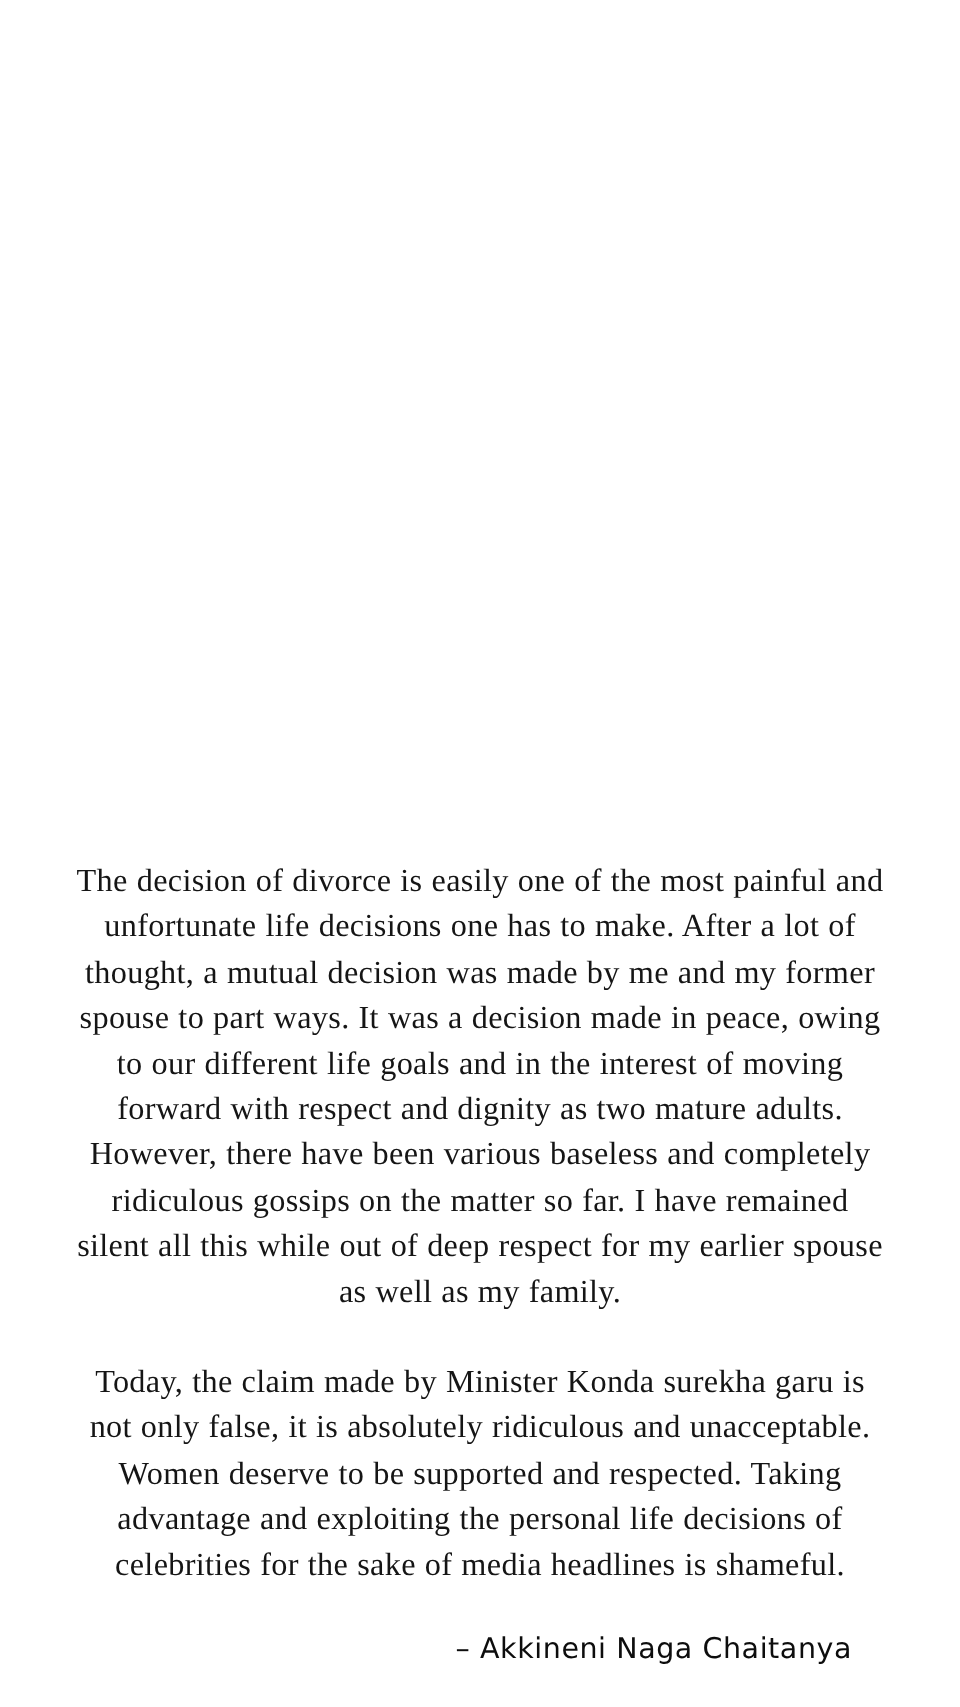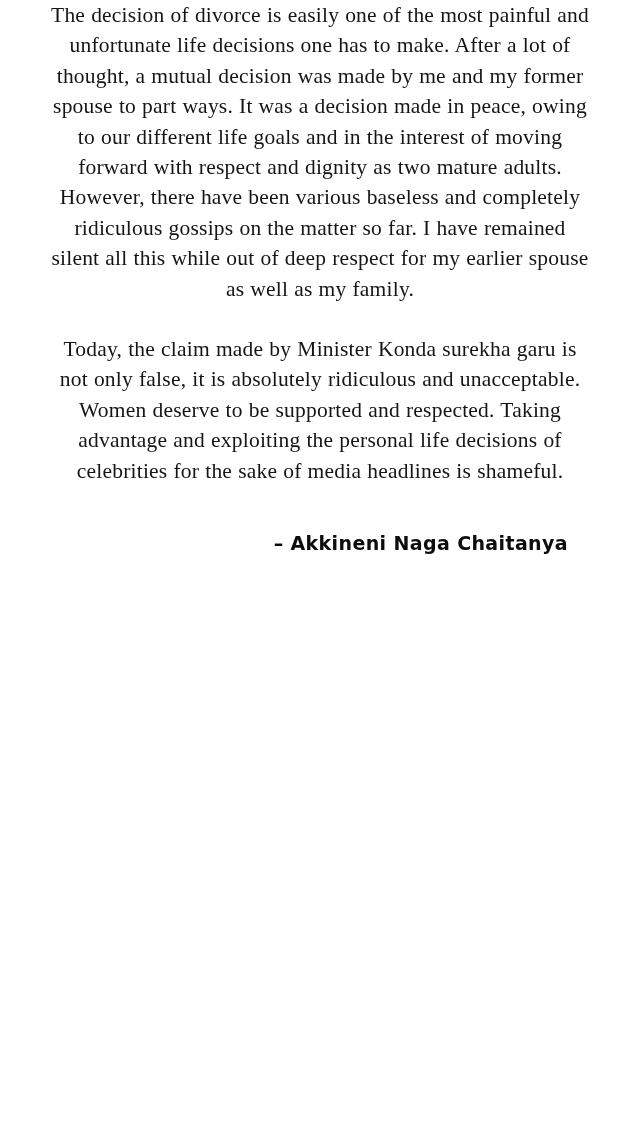--- a/index.html
+++ b/index.html
@@ -17,21 +17,21 @@
   }
   .statement-card {
     position: absolute;
     left: 0;
     top: 0;
     width: 640px;
     height: 1138px;
     background: #ffffff;
     display: flex;
     flex-direction: column;
-    justify-content: flex-start;
+    justify-content: flex-end;
     align-items: center;
   }
   .statement-inner {
     width: 540px;
     margin: 0 auto;
     padding-bottom: 28px;
   }
   .para {
     font-family: "Liberation Serif", serif;
     font-size: 21.5px;
@@ -39,25 +39,25 @@
     text-align: center;
     color: #151515;
     letter-spacing: 0.01em;
     margin: 0;
     word-spacing: 0.02em;
   }
   .para-gap {
     height: 30px;
   }
   .signature {
-    margin-top: 46px;
+    margin-top: 30px;
     text-align: right;
     padding-right: 22px;
     font-family: "DejaVu Sans", sans-serif;
-    font-weight: bold;
+    font-weight: normal;
     font-size: 19px;
     letter-spacing: 0.02em;
     color: #0d0d0d;
   }
 </style>
 </head>
 <body>
 
 <div class="statement-card">
   <div class="statement-inner">

